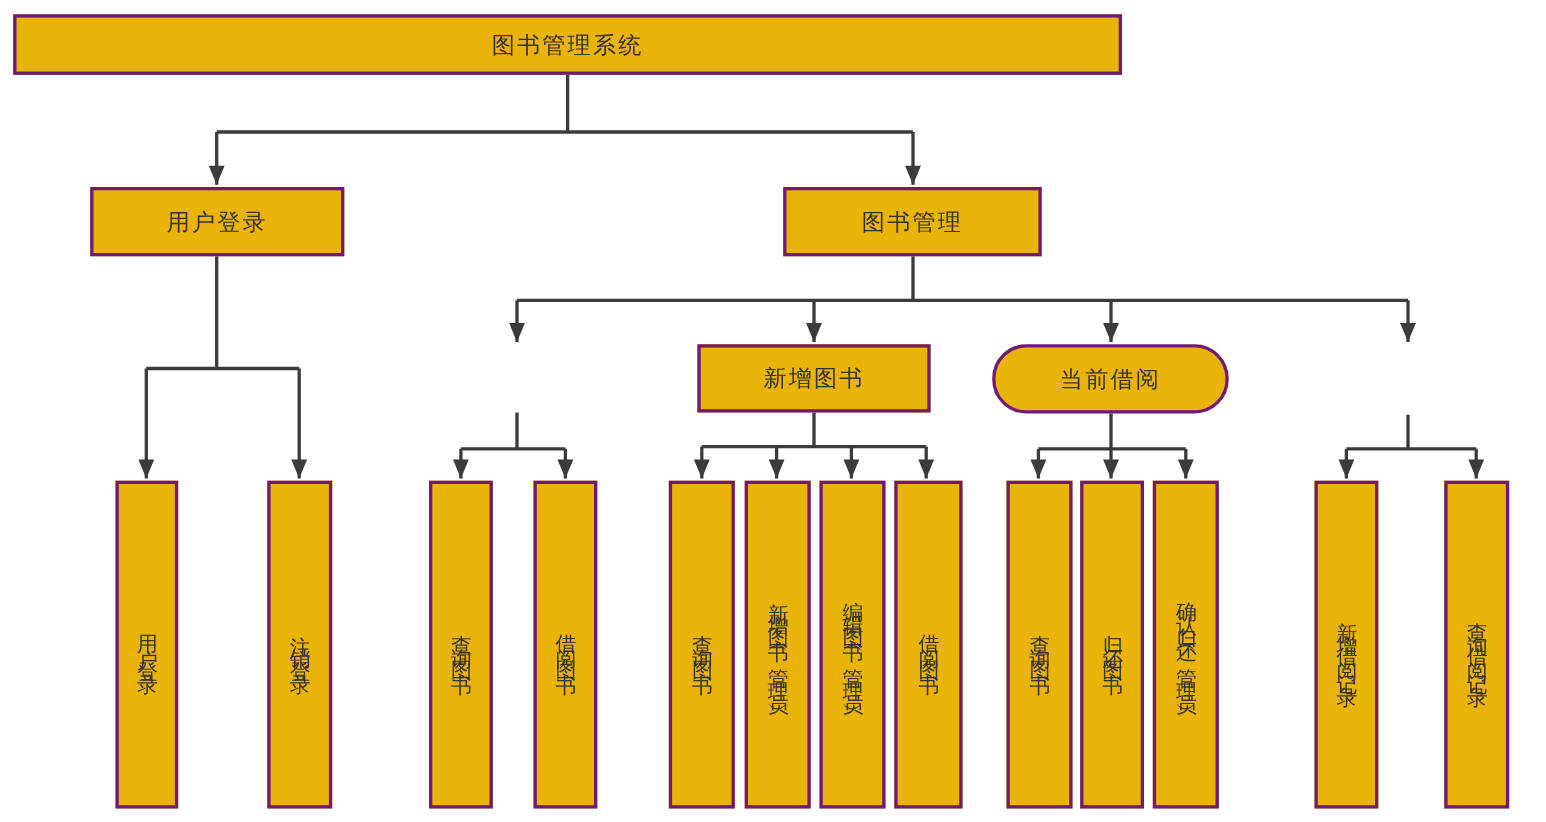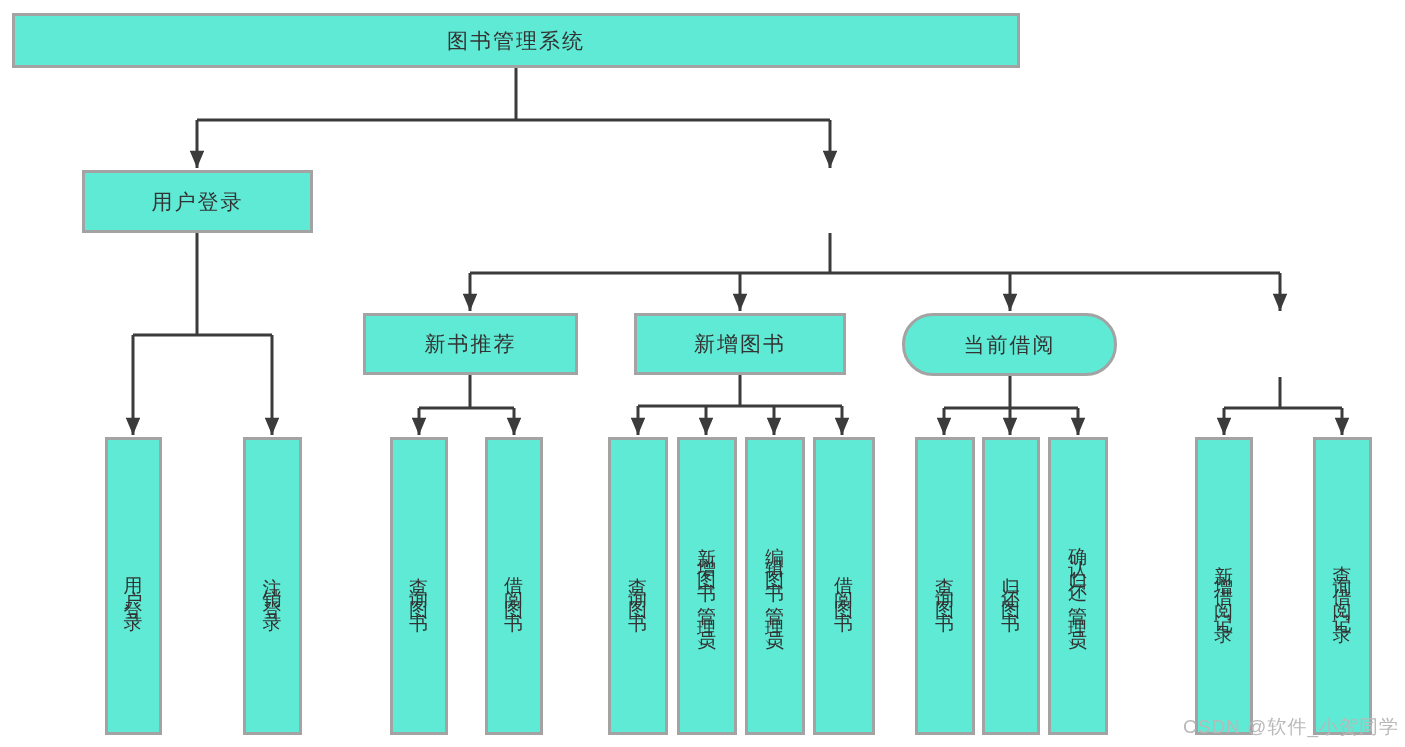--- a/index.html
+++ b/index.html
@@ -1,21 +1,21 @@
 <!DOCTYPE html>
 <html><head>
 <meta charset="utf-8">
 <style>
   html,body{margin:0;padding:0;background:#ffffff;}
   body{width:1405px;height:747px;overflow:hidden;
        font-family:"Liberation Sans","DejaVu Sans",sans-serif;}
   #stage{position:relative;width:1405px;height:747px;background:#ffffff;}
   #wires{position:absolute;left:0;top:0;width:1405px;height:747px;}
-  .node{position:absolute;box-sizing:border-box;border:3px solid #a3a3a3;
-        background:#5eead4;display:flex;align-items:center;justify-content:center;
+  .node{position:absolute;box-sizing:border-box;border:3px solid #701a75;
+        background:#eab308;display:flex;align-items:center;justify-content:center;
         color:#333333;}
   .hnode{font-size:21px;letter-spacing:2px;}
   .vnode span{writing-mode:vertical-rl;font-size:19px;line-height:1.0;
         letter-spacing:12px;color:#333333;}
   .watermark{position:absolute;left:1183px;top:714px;font-size:19px;
         color:#b9b9b9;letter-spacing:1px;white-space:nowrap;z-index:5;}
 </style>
 </head>
 <body>
 
@@ -64,24 +64,24 @@
     </g>
   </svg>
 
   <div class="node hnode" style="left:12px;top:13px;width:1008px;height:55px;">
     <span>图书管理系统</span>
   </div>
 
   <div class="node hnode" style="left:82px;top:170px;width:231px;height:63px;">
     <span>用户登录</span>
   </div>
+  <div class="node hnode" style="left:712px;top:170px;width:235px;height:63px;">
+    <span>图书管理</span>
+  </div>
 
-  <div class="node hnode" style="left:363px;top:313px;width:215px;height:62px;">
-    <span>新书推荐</span>
-  </div>
   <div class="node hnode" style="left:634px;top:313px;width:212px;height:62px;">
     <span>新增图书</span>
   </div>
   <div class="node hnode" style="left:902px;top:313px;width:215px;height:63px;border-radius:31px;">
     <span>当前借阅</span>
   </div>
 
   <div class="node vnode" style="left:105px;top:437px;width:57px;height:298px;">
     <span>用户登录</span>
   </div>
@@ -119,14 +119,13 @@
     <span>确认归还（管理员）</span>
   </div>
 
   <div class="node vnode" style="left:1195px;top:437px;width:58px;height:298px;">
     <span>新增借阅记录</span>
   </div>
   <div class="node vnode" style="left:1313px;top:437px;width:59px;height:298px;">
     <span>查询借阅记录</span>
   </div>
 
-  <div class="watermark">CSDN @软件_小贺同学</div>
 </div>
 
 </body></html>

